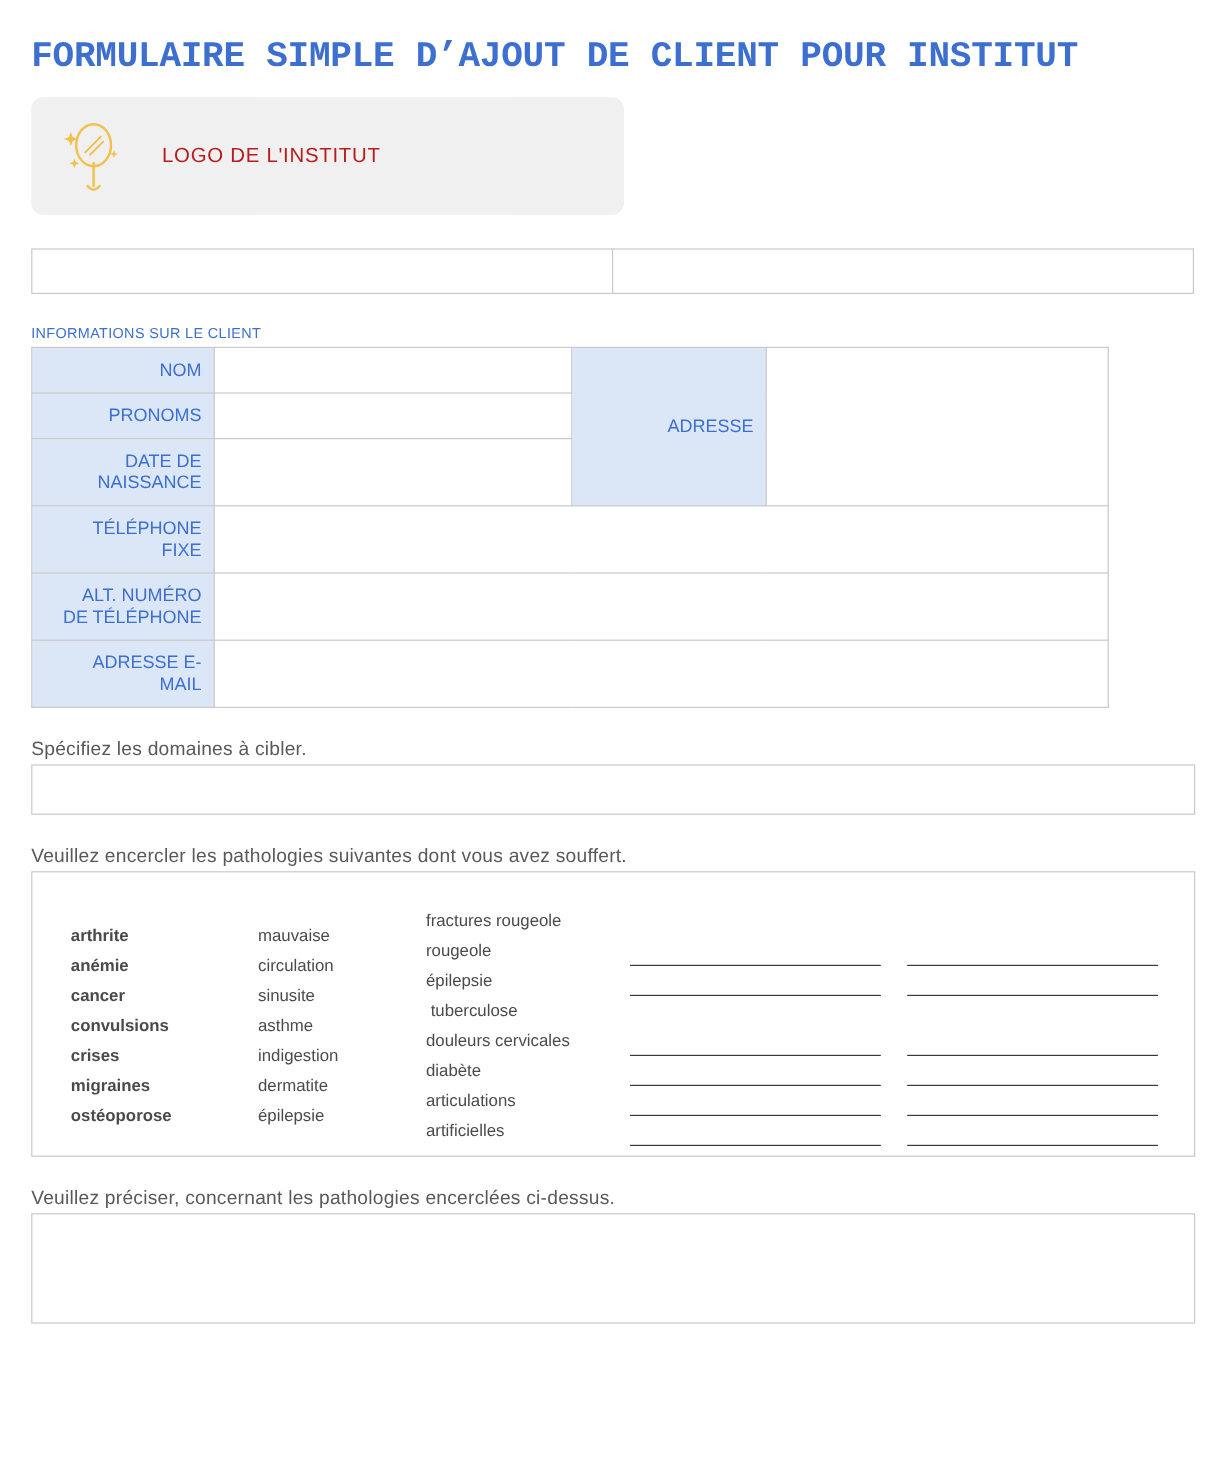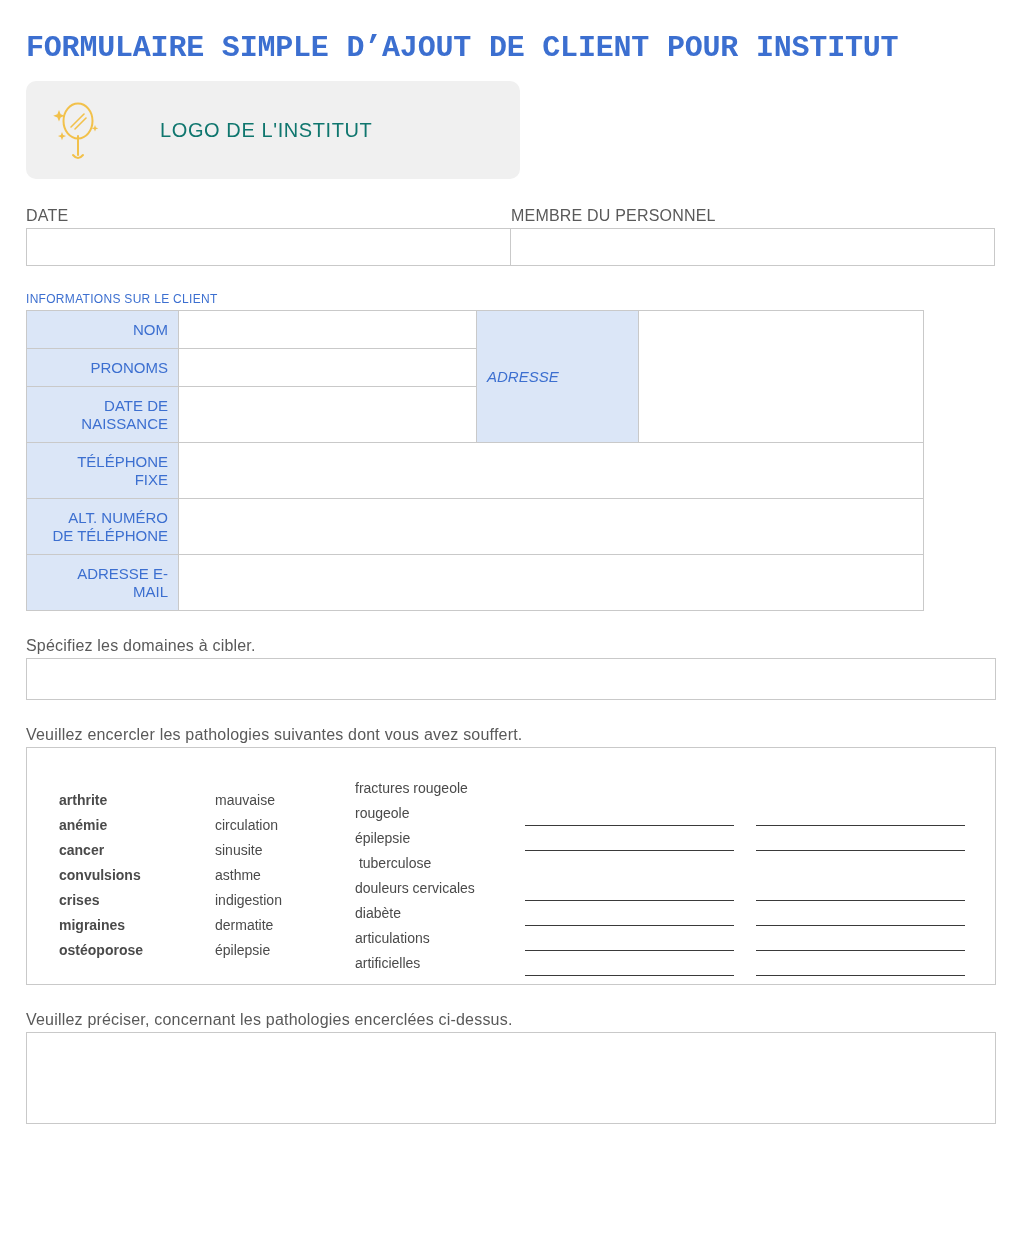--- a/index.html
+++ b/index.html
@@ -44,24 +44,24 @@
     margin-bottom: 28px;
   }
   .logo-mark {
     width: 74px;
     display: flex;
     align-items: center;
     justify-content: center;
     margin-left: 14px;
   }
   .logo-caption {
-    font-size: 20px;
-    color: #0f766e;
+    font-size: 17px;
+    color: #b91c1c;
     letter-spacing: 0.6px;
-    margin-left: 46px;
+    margin-left: 21px;
   }
 
   
   .field-label {
     font-size: 16px;
     color: #595959;
     letter-spacing: 0.2px;
     margin-bottom: 3px;
   }
   .section-label {
@@ -105,23 +105,22 @@
   .lbl-cell {
     background: #dbe6f7;
     color: #3c6fd0;
     font-size: 15px;
     text-align: right;
     padding: 4px 10px;
     line-height: 1.15;
     width: 152px;
   }
   .lbl-cell.center {
-    text-align: left;
+    text-align: right;
     vertical-align: middle;
-    font-style: italic;
   }
   .val-cell { background: #fff; }
 
   
   .free-box {
     width: 970px;
     height: 42px;
     border: 1px solid #c9c9c9;
     box-sizing: border-box;
     background: #fff;
@@ -194,28 +193,20 @@
         <path d="M20 29 L33 16" stroke="#f2c14b" stroke-width="1.6" stroke-linecap="round"></path>
         <path d="M24 31 L35 20" stroke="#f2c14b" stroke-width="1.6" stroke-linecap="round"></path>
         <path d="M8 12 l1.6 4.2 4.2 1.6 -4.2 1.6 -1.6 4.2 -1.6 -4.2 -4.2 -1.6 4.2 -1.6z" fill="#f2c14b"></path>
         <path d="M11 34 l1.1 3 3 1.1 -3 1.1 -1.1 3 -1.1 -3 -3 -1.1 3 -1.1z" fill="#f2c14b"></path>
         <path d="M44 27 l0.9 2.4 2.4 0.9 -2.4 0.9 -0.9 2.4 -0.9 -2.4 -2.4 -0.9 2.4 -0.9z" fill="#f2c14b"></path>
       </svg>
     </div>
     <div class="logo-caption">LOGO DE L'INSTITUT</div>
   </div>
 
-  <div class="two-col">
-    <div class="col">
-      <div class="field-label">DATE</div>
-    </div>
-    <div class="col">
-      <div class="field-label">MEMBRE DU PERSONNEL</div>
-    </div>
-  </div>
   <div class="two-col">
     <div class="col mr-gap">
       <div class="input-cell"></div>
     </div>
     <div class="col">
       <div class="input-cell"></div>
     </div>
   </div>
 
   <div class="block-gap"></div>

